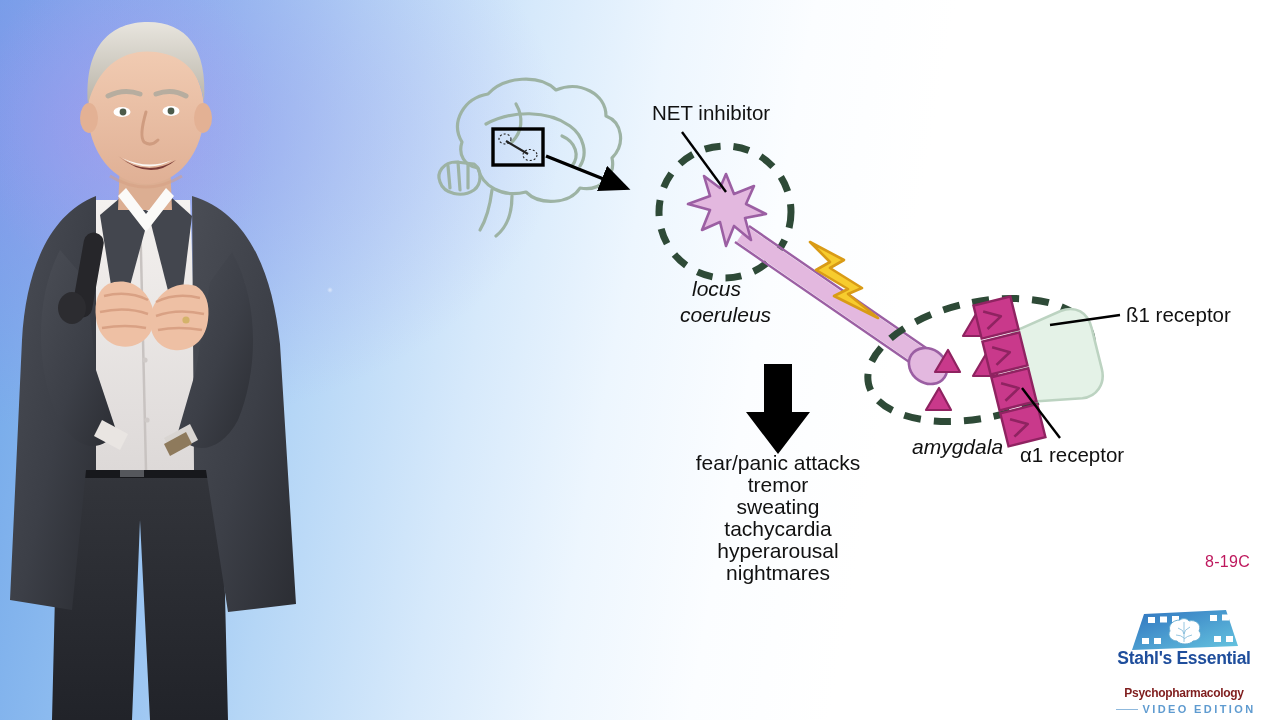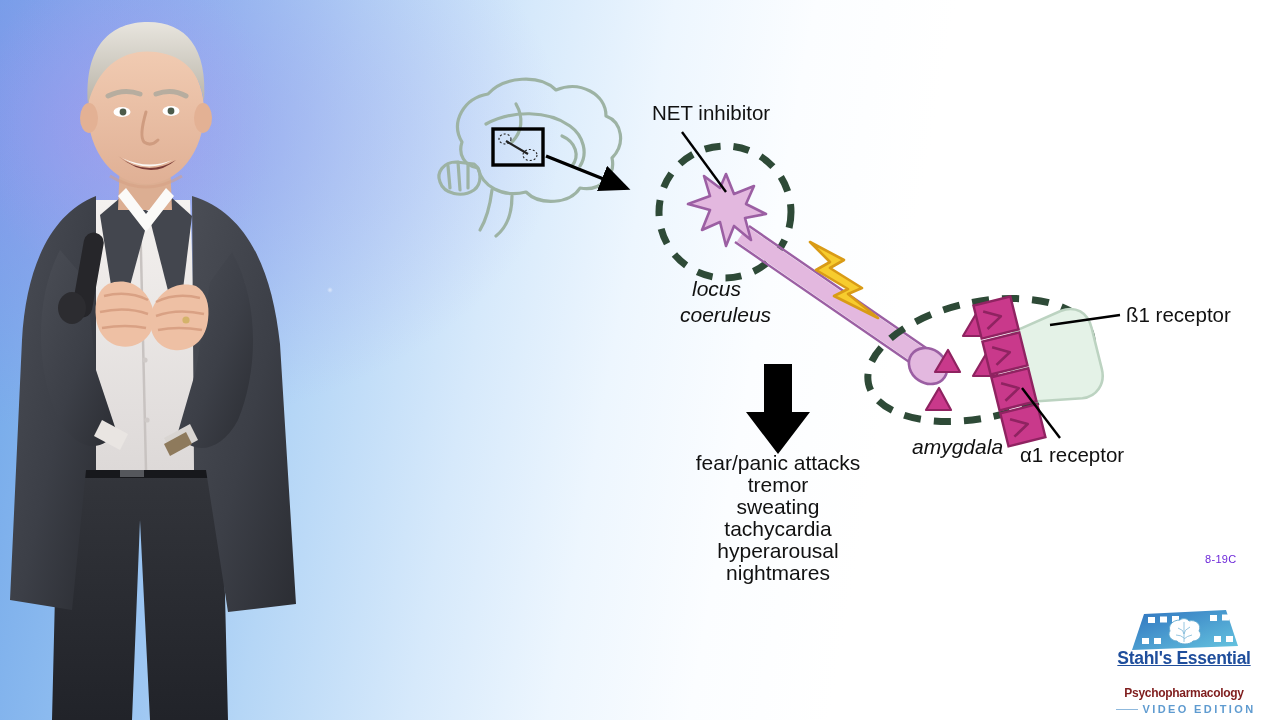--- a/index.html
+++ b/index.html
@@ -84,22 +84,22 @@
     font-family: "Liberation Sans", sans-serif;
     fill: #111111;
   }
   .lbl-ital { font-style: italic; }
 
   
   #fig-number {
     position: absolute;
     left: 1205px;
     top: 553px;
-    font-size: 11px;
-    color: #6d28d9;
+    font-size: 16px;
+    color: #be185d;
     letter-spacing: 0.3px;
   }
 
   
   #logo {
     position: absolute;
     left: 1098px;
     top: 608px;
     width: 172px;
     height: 96px;
@@ -110,21 +110,20 @@
     width: 172px;
     text-align: center;
     line-height: 1.0;
   }
   .logo-l1 {
     font-size: 17.5px;
     font-weight: bold;
     color: #1f4e9c;
     letter-spacing: -0.3px;
     display: block;
-    text-decoration: underline;
   }
   .logo-l2 {
     font-size: 12px;
     font-weight: bold;
     color: #7f1d1d;
     letter-spacing: -0.3px;
     display: block;
     margin-top: 19px;
   }
   .logo-l3 {

